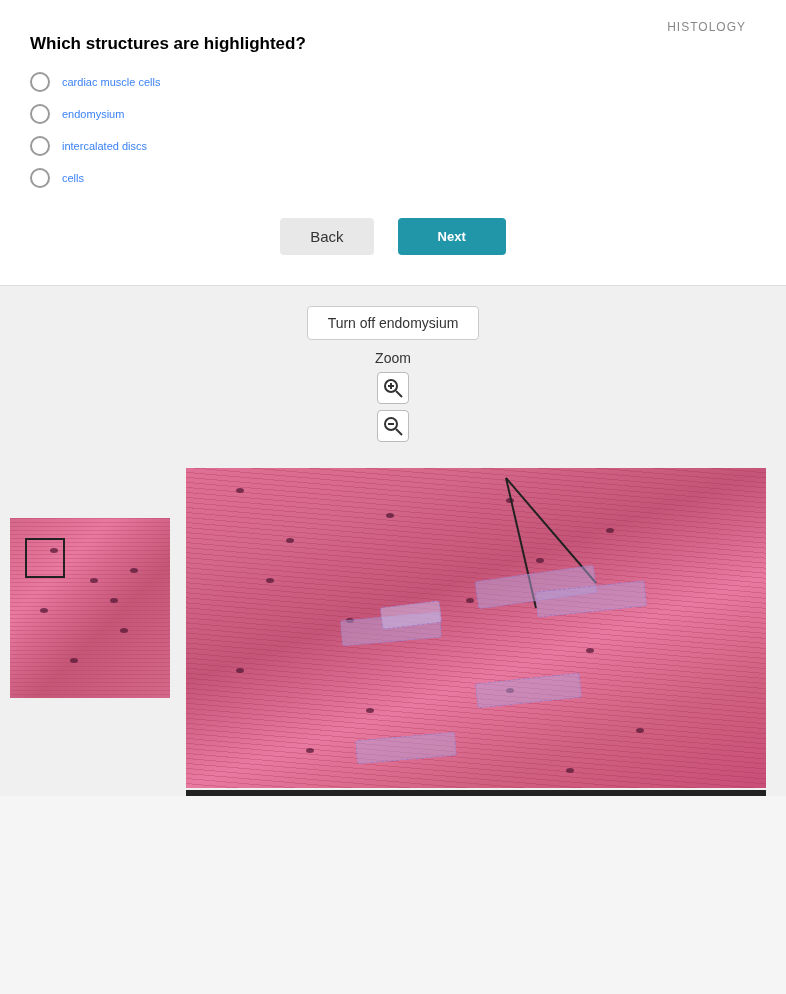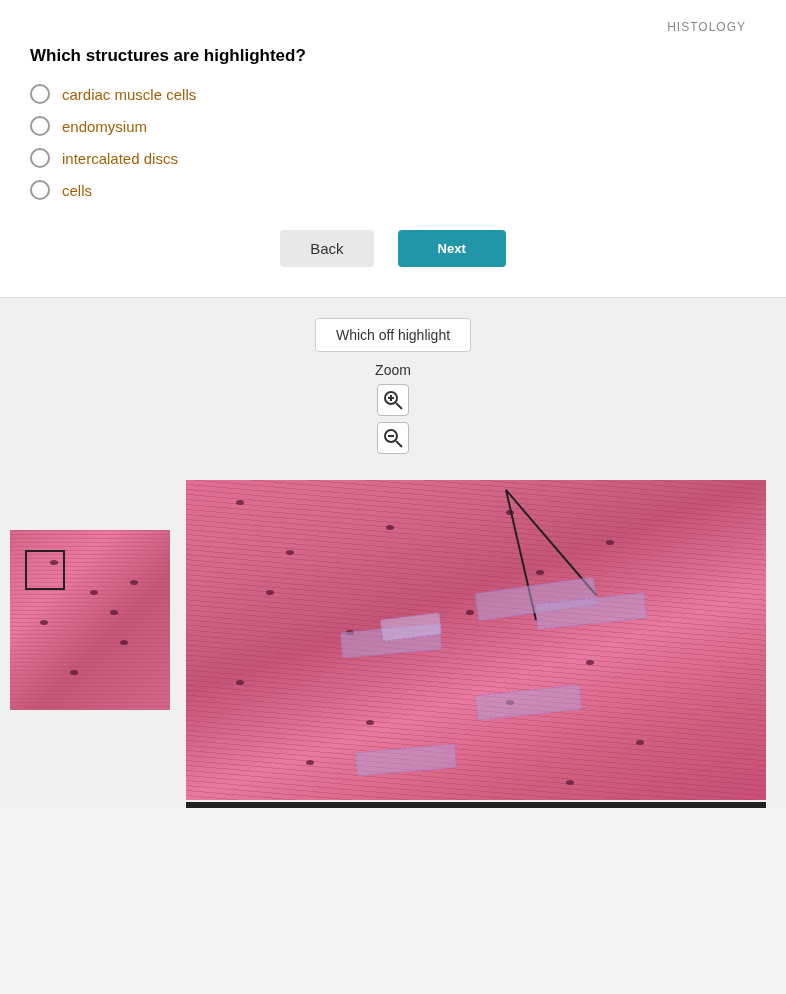--- a/index.html
+++ b/index.html
@@ -15,42 +15,42 @@
       background: #fff;
       padding: 20px 30px 30px 30px;
       border-bottom: 1px solid #ddd;
     }
 
     .page-header {
       text-align: right;
       font-size: 12px;
       color: #888;
       letter-spacing: 1px;
-      margin-bottom: 12px;
+      margin-bottom: 0;
       padding-right: 10px;
     }
 
     .question-text {
       font-size: 17px;
       font-weight: 600;
       color: #000000;
       margin-bottom: 18px;
     }
 
     .options-list {
       list-style: none;
       margin-bottom: 30px;
     }
 
     .options-list li {
       display: flex;
       align-items: center;
       margin-bottom: 12px;
-      font-size: 15px;
-      color: #a16207;
+      font-size: 11px;
+      color: #3b82f6;
       cursor: pointer;
     }
 
     .radio-circle {
       width: 20px;
       height: 20px;
       border-radius: 50%;
       border: 2px solid #999;
       margin-right: 12px;
       flex-shrink: 0;
@@ -254,21 +254,21 @@
   </ul>
 
   <div class="nav-buttons">
     <button class="btn-back">Back</button>
     <button class="btn-next">Next</button>
   </div>
 </div>
 
 <div class="bottom-section">
   <div class="highlight-btn-row">
-    <button class="btn-highlight">Which off highlight</button>
+    <button class="btn-highlight">Turn off endomysium</button>
   </div>
 
   <div class="zoom-section">
     <span class="zoom-label">Zoom</span>
     <button class="zoom-btn">
       <svg width="20" height="20" viewBox="0 0 20 20">
         <circle cx="8" cy="8" r="6" fill="none" stroke="#333" stroke-width="2"></circle>
         <line x1="13" y1="13" x2="19" y2="19" stroke="#333" stroke-width="2"></line>
         <line x1="5" y1="8" x2="11" y2="8" stroke="#333" stroke-width="2"></line>
         <line x1="8" y1="5" x2="8" y2="11" stroke="#333" stroke-width="2"></line>

